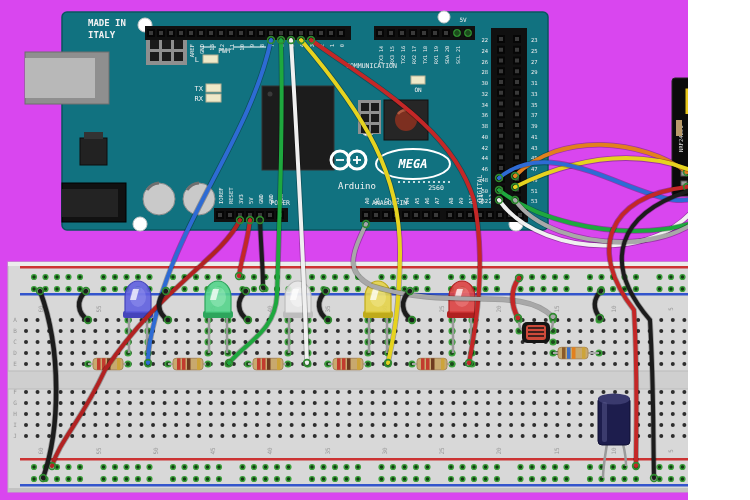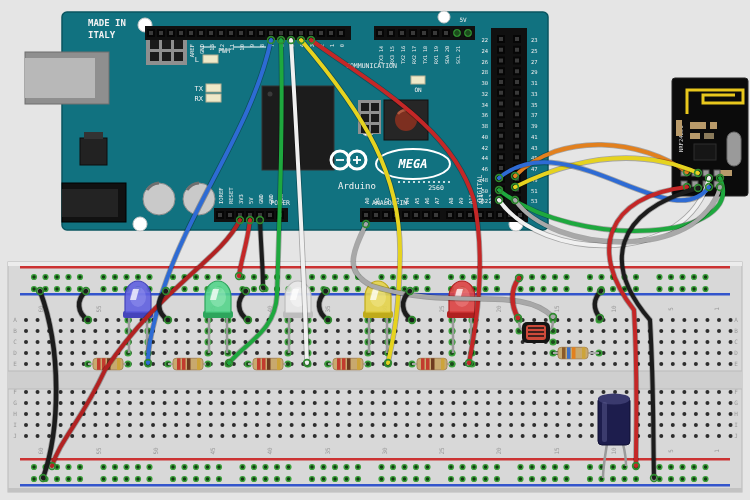--- a/index.html
+++ b/index.html
@@ -1,16 +1,16 @@
 <!DOCTYPE html>
 <html><head>
 <meta charset="utf-8">
 <style>
   html,body{margin:0;padding:0;background:#fff;}
-  #stage{position:relative;width:750px;height:500px;background:#e5e5e5;overflow:hidden;
+  #stage{position:relative;width:688px;height:500px;background:#d946ef;overflow:hidden;
          font-family:"DejaVu Sans Mono","Liberation Mono",monospace;}
   svg text{font-family:"DejaVu Sans Mono","Liberation Mono",monospace;}
   .wlab{fill:#f2f2f2;}
 </style>
 </head>
 <body>
 
 <div id="stage">
 <svg id="scene" width="750" height="500" viewBox="0 0 750 500">
 

